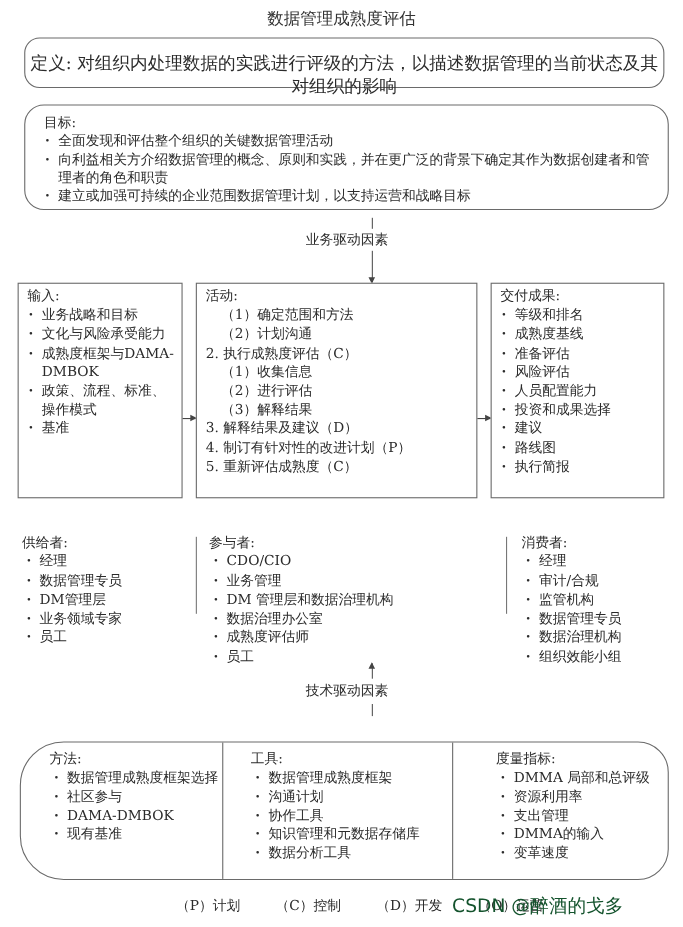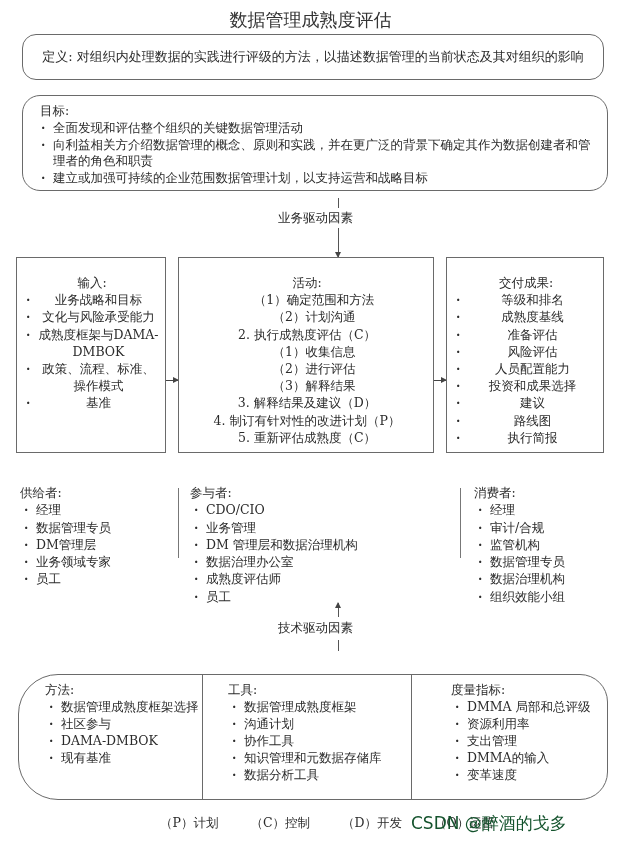--- a/index.html
+++ b/index.html
@@ -4,45 +4,45 @@
   <style>
     html, body { margin: 0; padding: 0; background: #ffffff; }
     body {
       width: 621px; height: 843px; position: relative; overflow: hidden;
       font-family: "DejaVu Serif", "Liberation Serif", serif;
       color: #2b2b2b; font-size: 12.5px;
     }
     .abs { position: absolute; }
     .title {
       left: 0; width: 621px; top: 8px; text-align: center;
-      font-size: 18px; color: #333;
+      font-size: 15px; color: #333;
     }
     .round-box {
       border: 1.3px solid #6a6a6a; border-radius: 14px; box-sizing: border-box;
       background: #fff;
     }
     .def-box { left: 22px; top: 34px; width: 582px; height: 46px; }
     .def-text {
       position: absolute; left: 0; right: 0; top: 13px; text-align: center;
-      font-size: 13px;
+      font-size: 16px;
     }
     .goal-box { left: 22px; top: 95px; width: 586px; height: 96px; border-radius: 18px; }
     .goal-inner { position: absolute; left: 17px; top: 7px; right: 12px; line-height: 16.8px; }
     .bullet-list { list-style: none; margin: 0; padding: 0; }
     .bullet-list li { position: relative; padding-left: 13px; }
     .bullet-list li::before {
       content: "·"; position: absolute; left: 1px; top: 0; font-weight: bold;
     }
     .driver-label { font-size: 12.5px; text-align: left; width: 120px; }
     .vline { width: 1px; background: #555; }
     .sq-box { border: 1.3px solid #6a6a6a; box-sizing: border-box; background: #fff; }
     .input-box { left: 16px; top: 257px; width: 150px; height: 196px; }
     .act-box { left: 178px; top: 257px; width: 256px; height: 196px; }
     .deliv-box { left: 446px; top: 257px; width: 158px; height: 196px; }
-    .box-inner { position: absolute; left: 8px; top: 16px; right: 6px; line-height: 17.2px; font-size: 12.5px; text-align: center; }
+    .box-inner { position: absolute; left: 8px; top: 2px; right: 6px; line-height: 17.2px; font-size: 12.5px; }
     .indent1 { padding-left: 14px; }
     .arrow-h { height: 1px; background: #444; }
     .arrow-h::after {
       content: ""; position: absolute; right: -1px; top: -3px;
       border-left: 6px solid #444; border-top: 3.5px solid transparent; border-bottom: 3.5px solid transparent;
     }
     .arrow-down::after {
       content: ""; position: absolute; left: -3px; bottom: -1px;
       border-top: 6px solid #444; border-left: 3.5px solid transparent; border-right: 3.5px solid transparent;
     }

